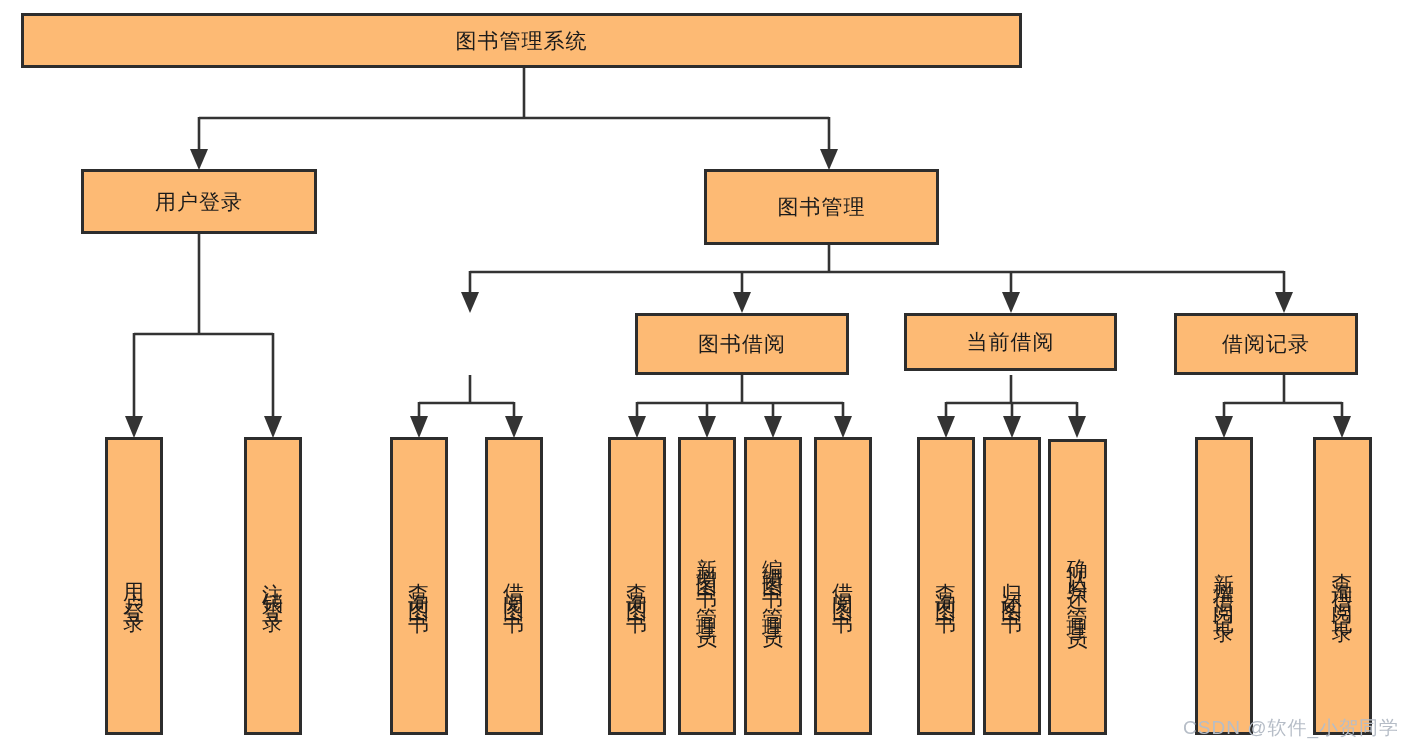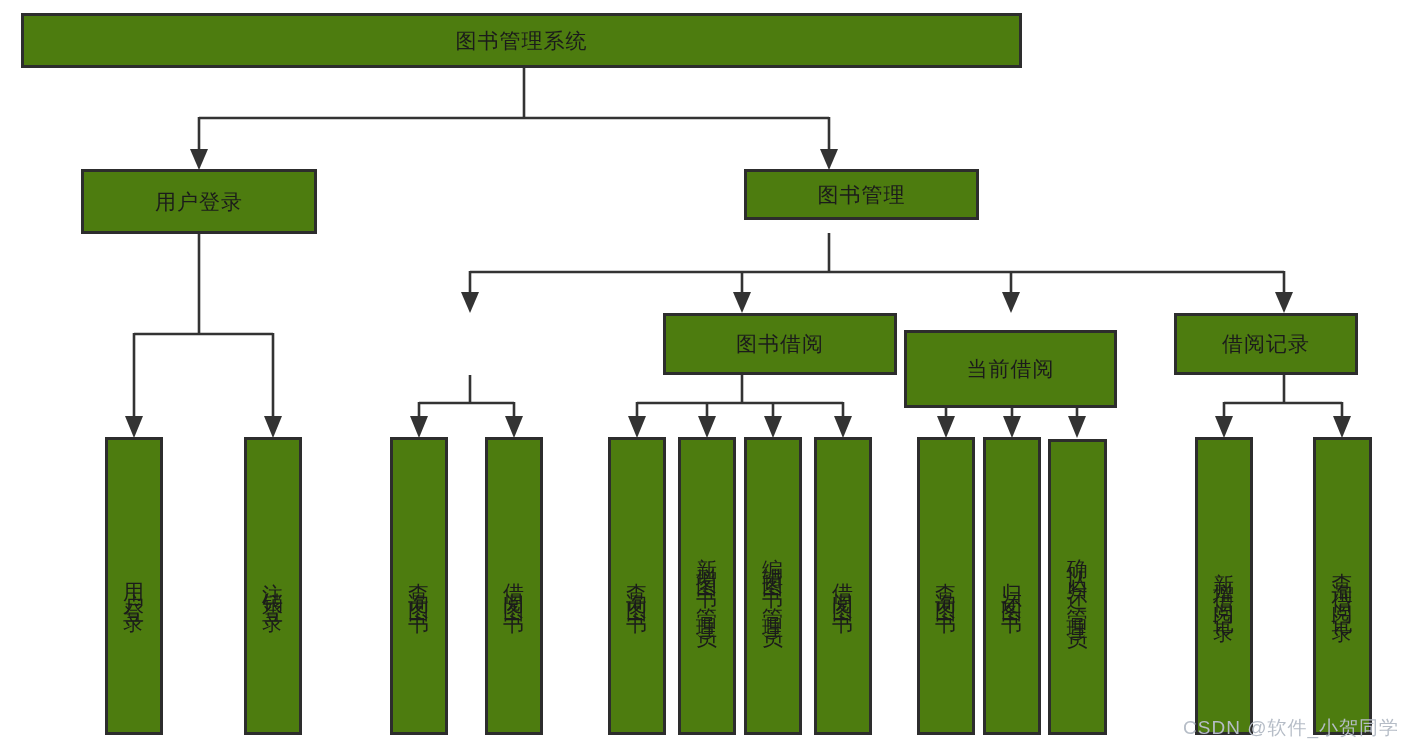--- a/index.html
+++ b/index.html
@@ -13,21 +13,21 @@
   }
   #connectors {
     position: absolute;
     left: 0; top: 0;
     width: 1405px; height: 747px;
     pointer-events: none;
   }
   .node {
     position: absolute;
     box-sizing: border-box;
-    background: #4d7c0f;
+    background: #fdba74;
     border: 3px solid #2d2d2d;
     display: flex;
     align-items: center;
     justify-content: center;
     color: #1b1b1b;
     font-size: 21px;
     letter-spacing: 1px;
     z-index: 2;
   }
   .node.v .vtext {
@@ -116,28 +116,28 @@
     <polygon class="ah" points="1333,416 1351,416 1342,438"></polygon>
   </svg>
 
   <div class="node h" style="left:21px;top:13px;width:1001px;height:55px">
     <span>图书管理系统</span>
   </div>
 
   <div class="node h" style="left:81px;top:169px;width:236px;height:65px">
     <span>用户登录</span>
   </div>
-  <div class="node h" style="left:744px;top:169px;width:235px;height:51px">
+  <div class="node h" style="left:704px;top:169px;width:235px;height:76px">
     <span>图书管理</span>
   </div>
 
-  <div class="node h" style="left:663px;top:313px;width:234px;height:62px">
+  <div class="node h" style="left:635px;top:313px;width:214px;height:62px">
     <span>图书借阅</span>
   </div>
-  <div class="node h" style="left:904px;top:330px;width:213px;height:78px">
+  <div class="node h" style="left:904px;top:313px;width:213px;height:58px">
     <span>当前借阅</span>
   </div>
   <div class="node h" style="left:1174px;top:313px;width:184px;height:62px">
     <span>借阅记录</span>
   </div>
 
   <div class="node v" style="left:105px;top:437px;width:58px;height:298px">
     <span class="vtext">用户登录</span>
   </div>
   <div class="node v" style="left:244px;top:437px;width:58px;height:298px">

